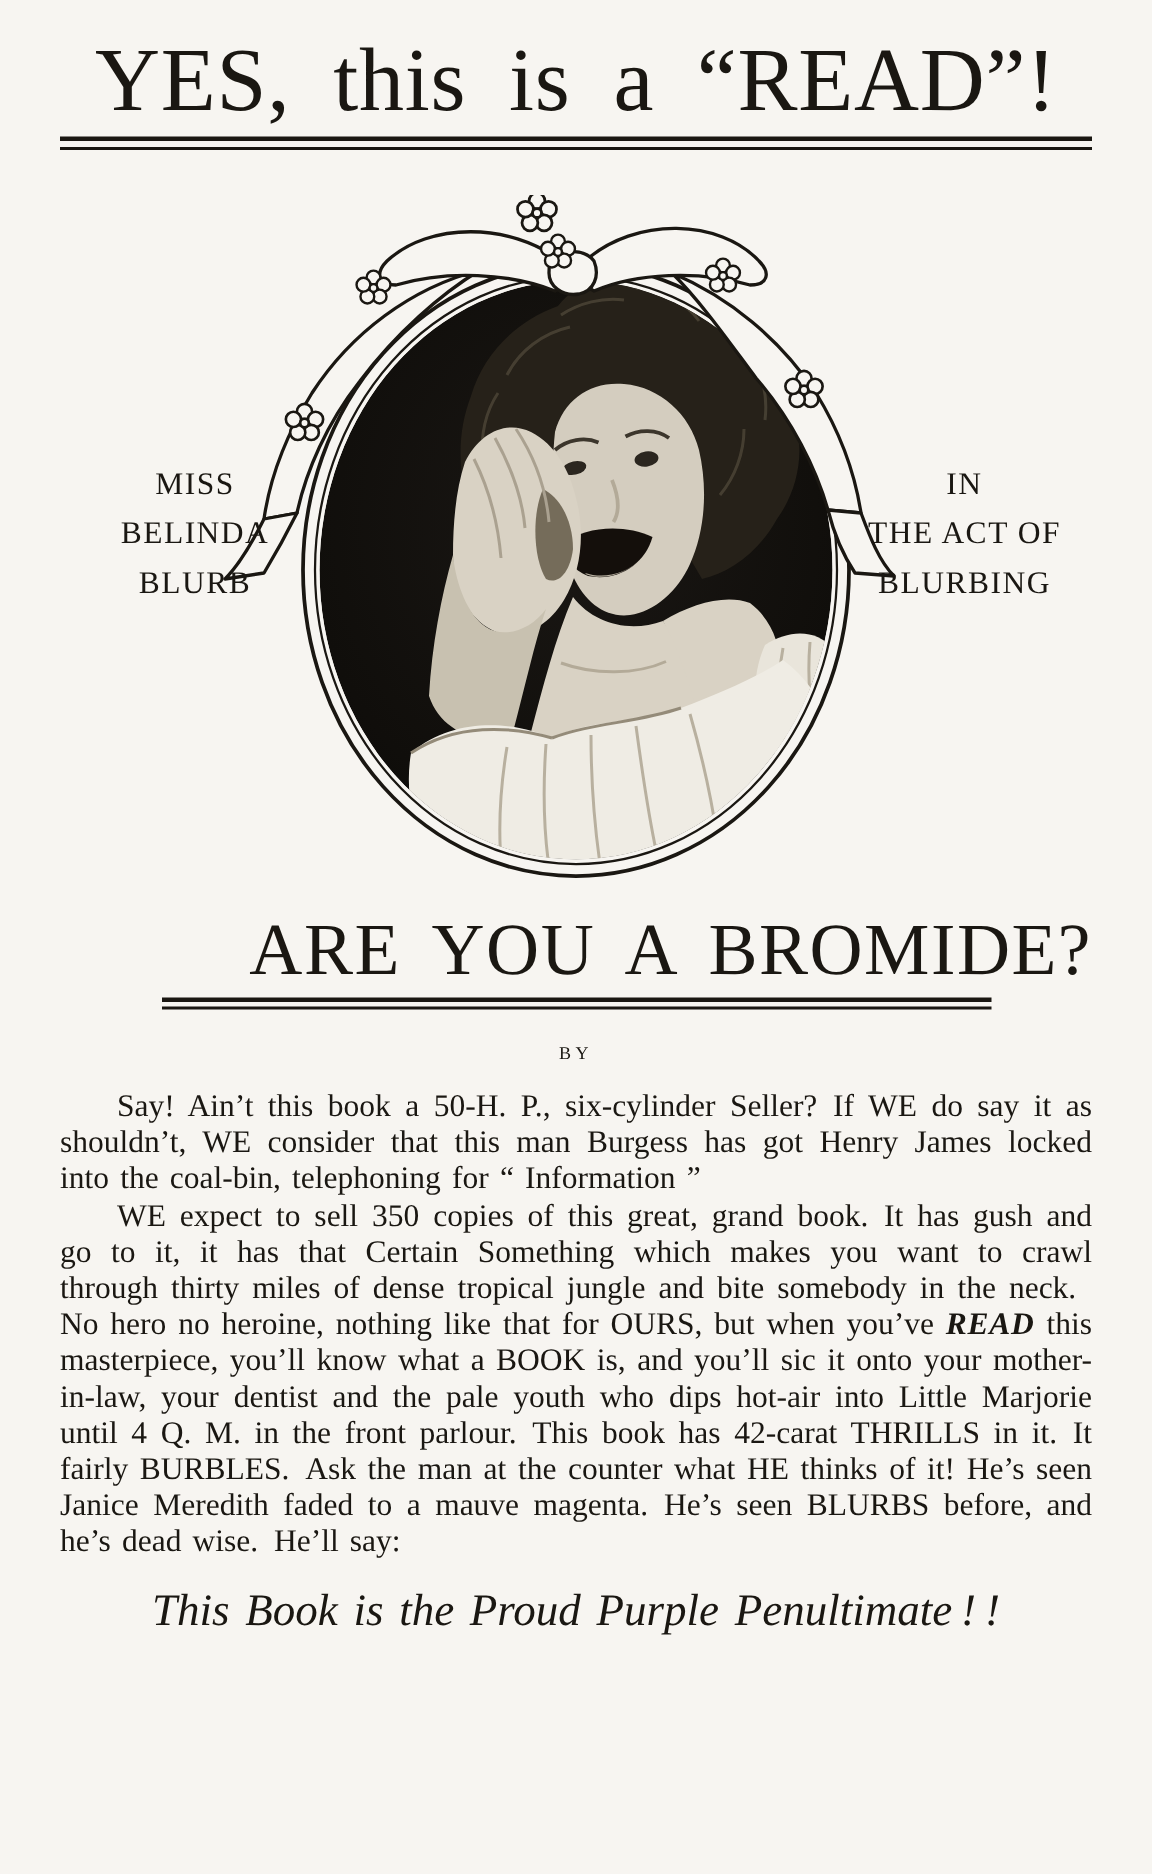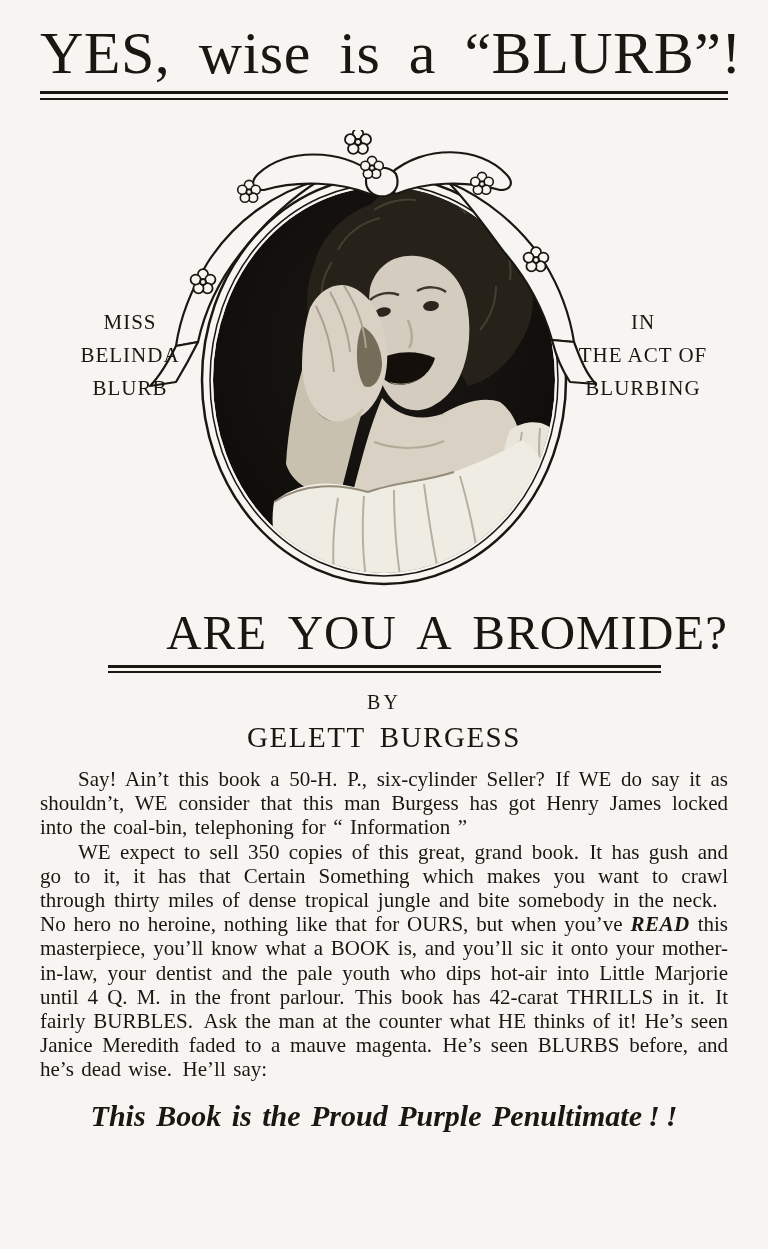--- a/index.html
+++ b/index.html
@@ -37,43 +37,43 @@
     margin:14px 0 0 0;
     font-size:49px;font-weight:400;line-height:50px;
     text-align:right;white-space:nowrap;word-spacing:9px;letter-spacing:1px;
   }
   .rule-title{
     width:553px;margin:7px auto 0;height:3px;
     border-top:3px solid #1a1712;border-bottom:2px solid #1a1712;
   }
   .byline{
     margin-top:21px;text-align:center;
-    font-size:20px;line-height:16px;letter-spacing:3px;
+    font-size:12px;line-height:16px;letter-spacing:3px;
   }
   .author{
     margin-top:12px;text-align:center;
     font-size:29px;line-height:30px;letter-spacing:1.5px;word-spacing:6px;white-space:nowrap;
   }
 
   .body-text{margin-top:15px;font-size:21px;line-height:24.2px;text-align:justify;word-spacing:2.2px;}
   .body-text p{margin:0;text-indent:38px;}
   .read-emphasis{font-style:italic;font-weight:bold;letter-spacing:0.5px;margin-top:34px;}
 
   .tagline{
     margin-top:15px;text-align:center;
-    font-style:italic;font-weight:bold;font-size:30px;line-height:38px;
+    font-style:italic;font-weight:normal;font-size:30px;line-height:38px;
     white-space:nowrap;letter-spacing:0px;word-spacing:3px;
   }
 </style>
 </head>
 <body>
 
 <div class="page">
 
-  <h1 class="headline">YES, wise is a “BLURB”!</h1>
+  <h1 class="headline">YES, this is a “READ”!</h1>
   <div class="rule-double"></div>
 
   <div class="figure">
 
     <svg class="portrait-svg" width="520" height="480" viewBox="0 0 520 480" role="img" aria-label="Oval photograph of Miss Belinda Blurb shouting with hand cupped to her mouth, framed by a ribbon and flowers">
       <defs>
         <clipPath id="ovalClip">
             <ellipse cx="260" cy="250" rx="171" ry="193"></ellipse>
           </clipPath>
         <radialGradient id="photoBg" cx="50%" cy="42%" r="75%">
@@ -237,21 +237,20 @@
     <div class="caption caption-left">
       <div>MISS</div>
       <div>BELINDA</div>
       <div>BLURB</div>
     </div>
   </div>
 
   <h2 class="book-title">ARE YOU A BROMIDE?</h2>
   <div class="rule-title"></div>
   <div class="byline">BY</div>
-  <div class="author">GELETT BURGESS</div>
 
   <div class="body-text">
     <p>Say! Ain’t this book a 50-H. P., six-cylinder Seller? If WE do say it as shouldn’t, WE consider that this man Burgess has got Henry James locked into the coal-bin, telephoning for “ Information ”</p>
     <p><span>WE expect to sell 350 copies of this great, grand book. It has gush and go to it, it has that Certain Something which makes you want to crawl through thirty miles of dense tropical jungle and bite somebody in the neck. No hero no heroine, nothing like that for OURS, but when you’ve </span><span class="read-emphasis">READ</span><span> this masterpiece, you’ll know what a BOOK is, and you’ll sic it onto your mother-in-law, your dentist and the pale youth who dips hot-air into Little Marjorie until 4 Q. M. in the front parlour. This book has 42-carat THRILLS in it. It fairly BURBLES. Ask the man at the counter what HE thinks of it! He’s seen Janice Meredith faded to a mauve magenta. He’s seen BLURBS before, and he’s dead wise. He’ll say:</span></p>
   </div>
 
   <div class="tagline">This Book is the Proud Purple Penultimate ! !</div>
 
 </div>
 

